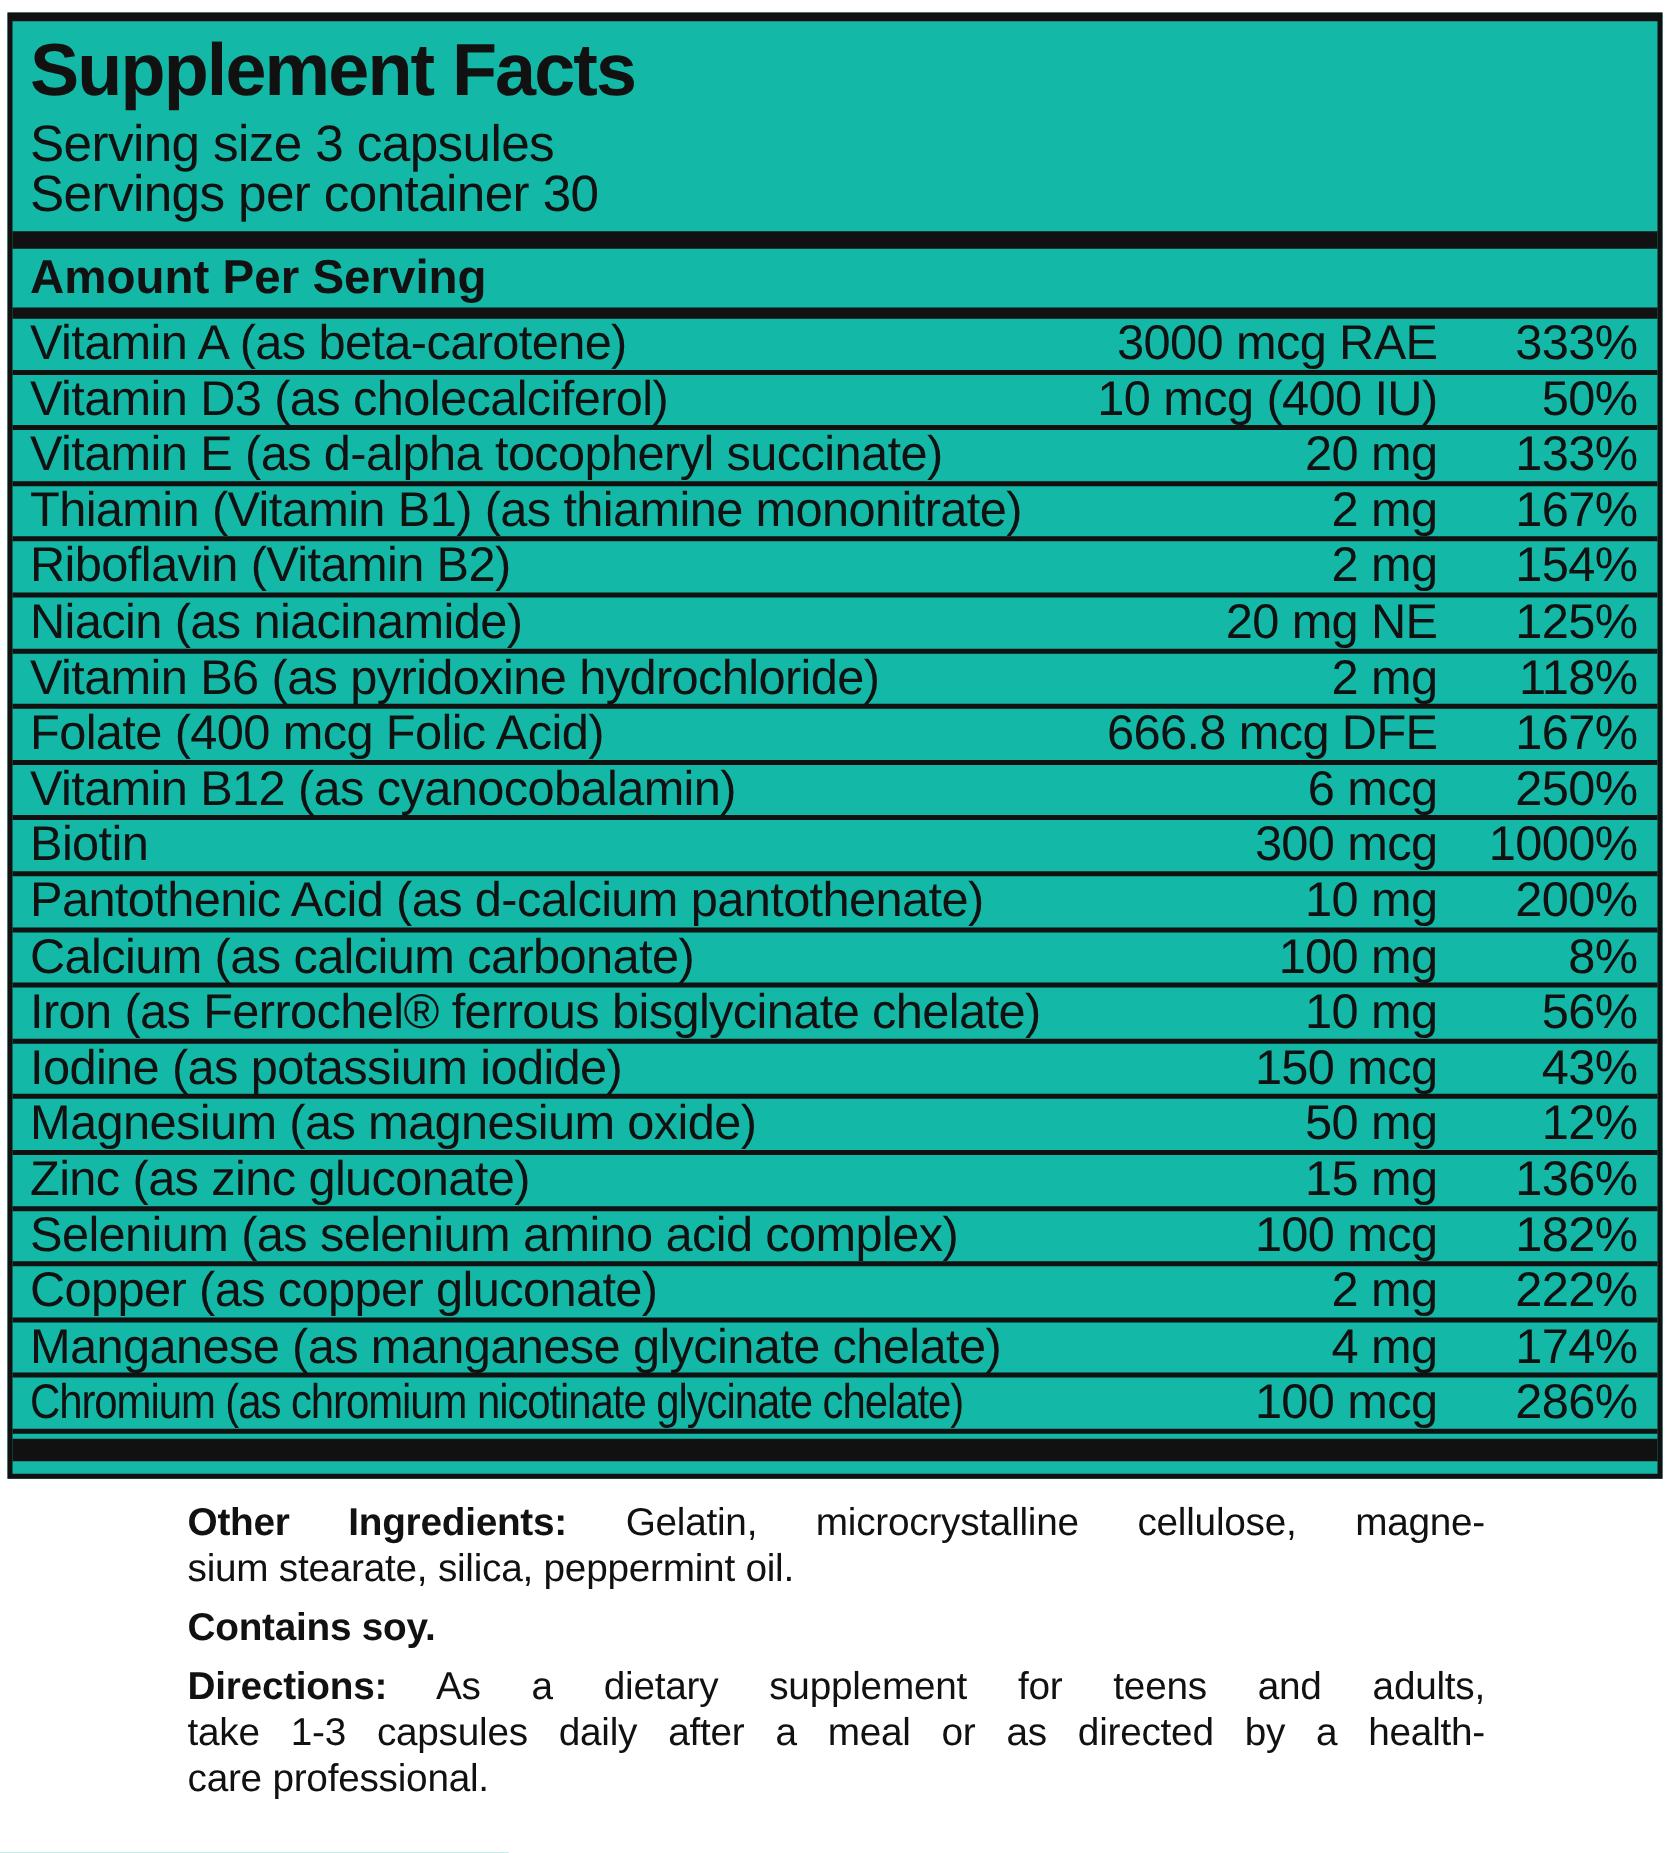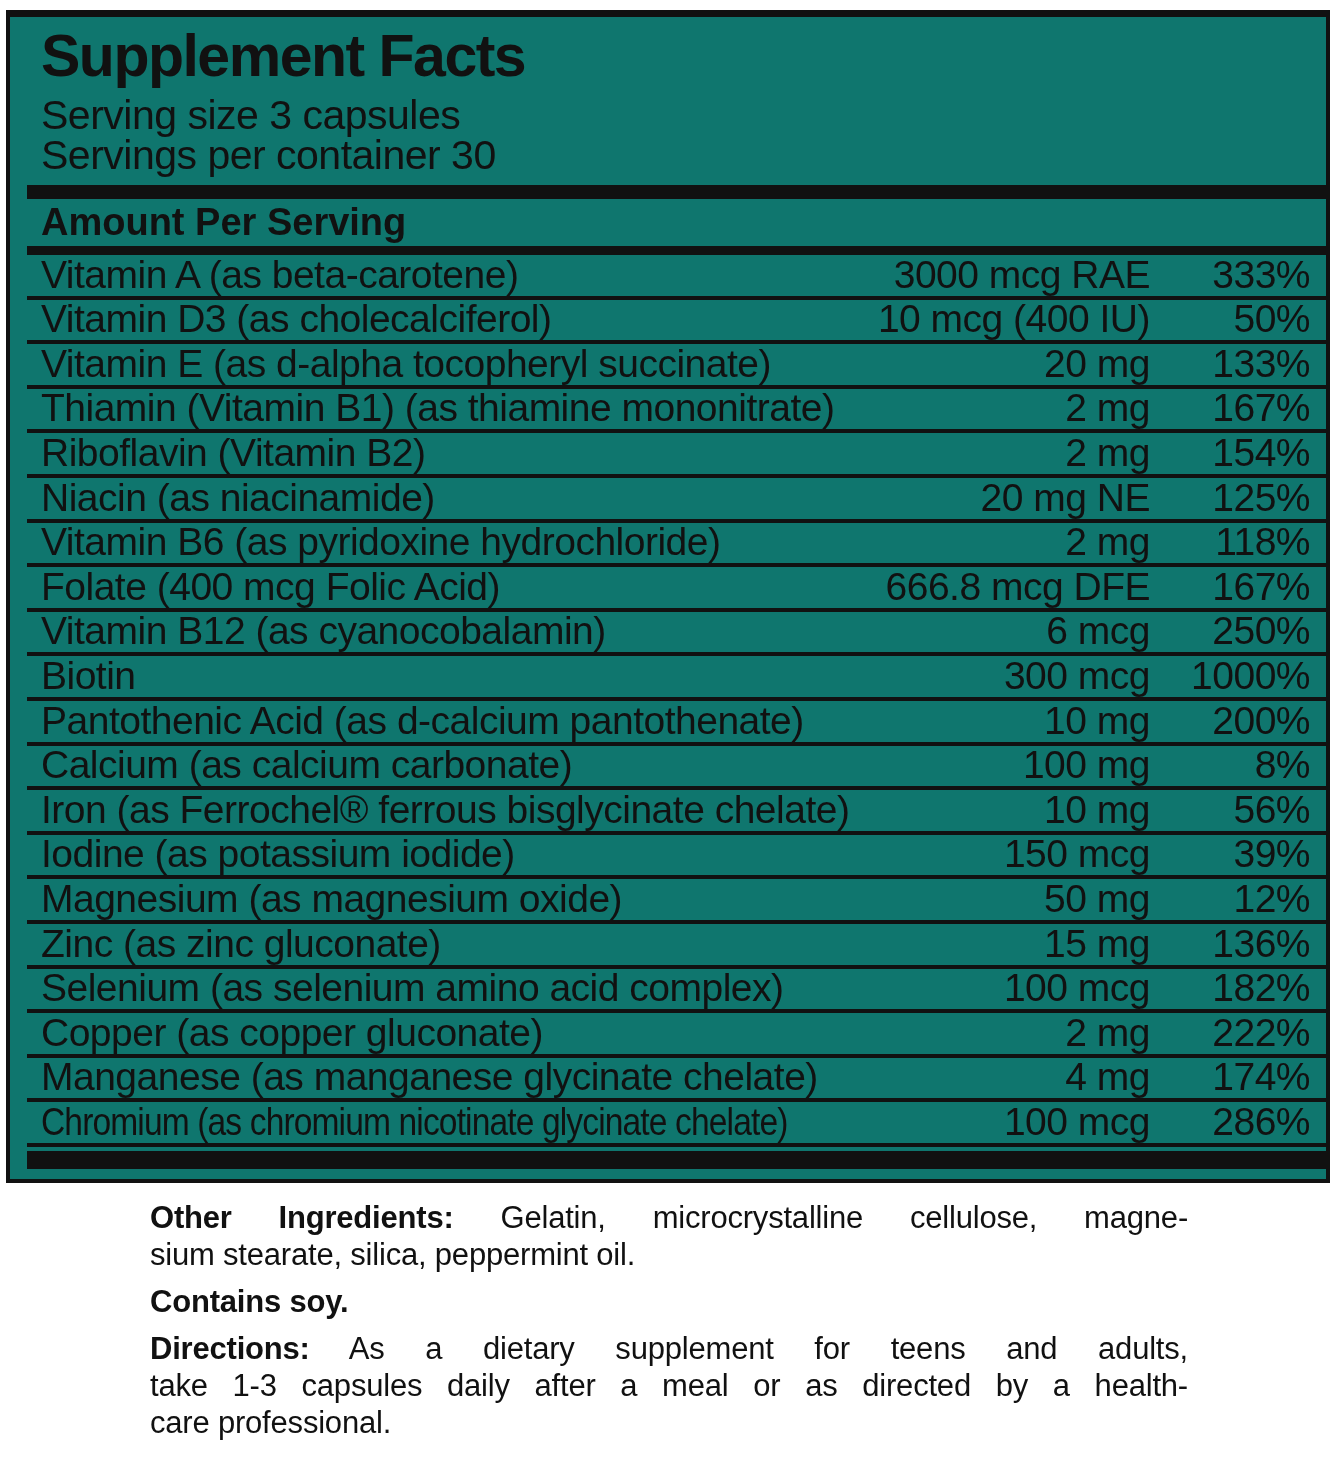--- a/index.html
+++ b/index.html
@@ -11,22 +11,22 @@
     overflow: hidden;
     font-family: "Liberation Sans", sans-serif;
     color: #111111;
   }
   .panel {
     margin: 10px 0 0 6px;
     width: 1324px;
     box-sizing: border-box;
     border: 4px solid #111111;
     border-top-width: 7px;
-    padding: 2px 0 10px 17px;
-    background: #0f766e;
+    padding: 2px 0 10px 0;
+    background: #14b8a6;
   }
   .title {
     font-size: 59px;
     font-weight: bold;
     letter-spacing: -1.5px;
     line-height: 66px;
     margin: 4px 16px 6px 14px;
     white-space: nowrap;
   }
   .serving-line {
@@ -44,21 +44,21 @@
     justify-content: flex-start;
     align-items: flex-end;
     font-weight: bold;
     font-size: 38px;
     line-height: 44px;
     padding: 1px 14px 2px 14px;
     white-space: nowrap;
   }
   .row {
     display: flex;
-    align-items: flex-end;
+    align-items: flex-start;
     box-sizing: border-box;
     height: 44.6px;
     border-bottom: 4px solid #111111;
     padding: 0 16px 1px 14px;
     font-size: 39px;
     letter-spacing: -0.5px;
     white-space: nowrap;
   }
   .row > span { line-height: 40px; }
   .row .name { flex: 1 1 auto; min-width: 0; }
@@ -174,21 +174,21 @@
 
   <div class="row">
     <span class="name">Iron (as Ferrochel® ferrous bisglycinate chelate)</span>
     <span class="amt">10 mg</span>
     <span class="dv">56%</span>
   </div>
 
   <div class="row">
     <span class="name">Iodine (as potassium iodide)</span>
     <span class="amt">150 mcg</span>
-    <span class="dv">39%</span>
+    <span class="dv">43%</span>
   </div>
 
   <div class="row">
     <span class="name">Magnesium (as magnesium oxide)</span>
     <span class="amt">50 mg</span>
     <span class="dv">12%</span>
   </div>
 
   <div class="row">
     <span class="name">Zinc (as zinc gluconate)</span>

